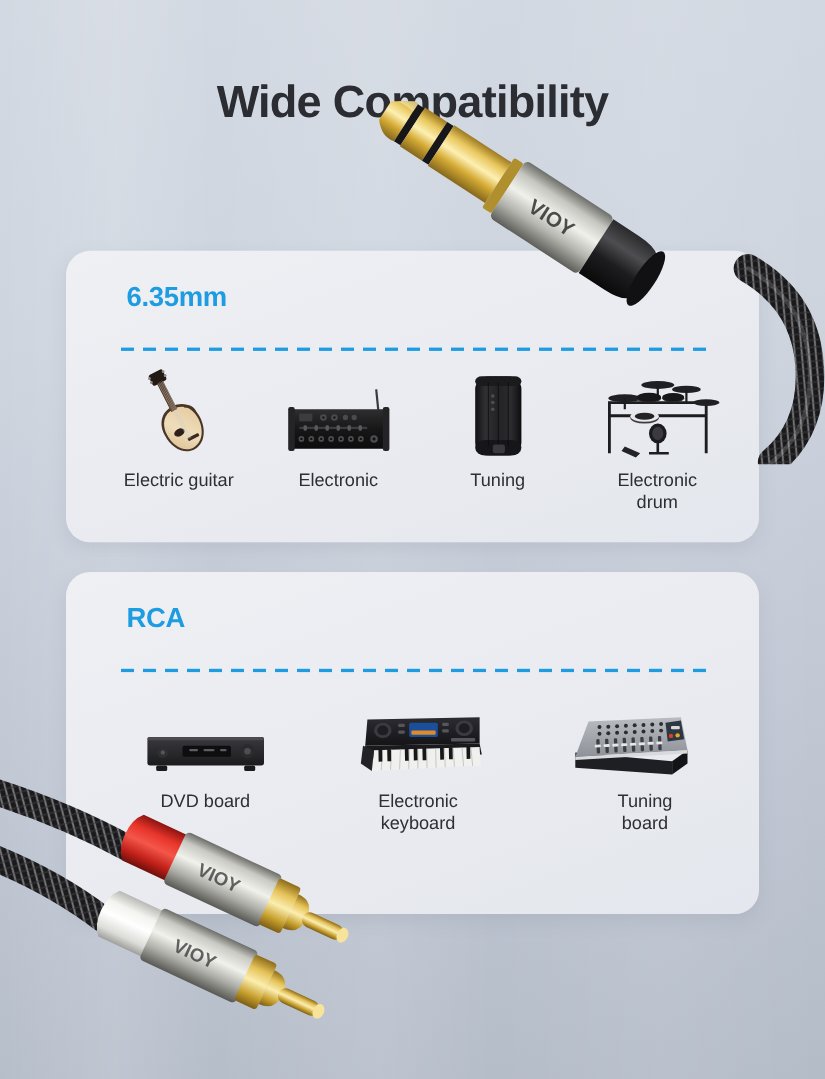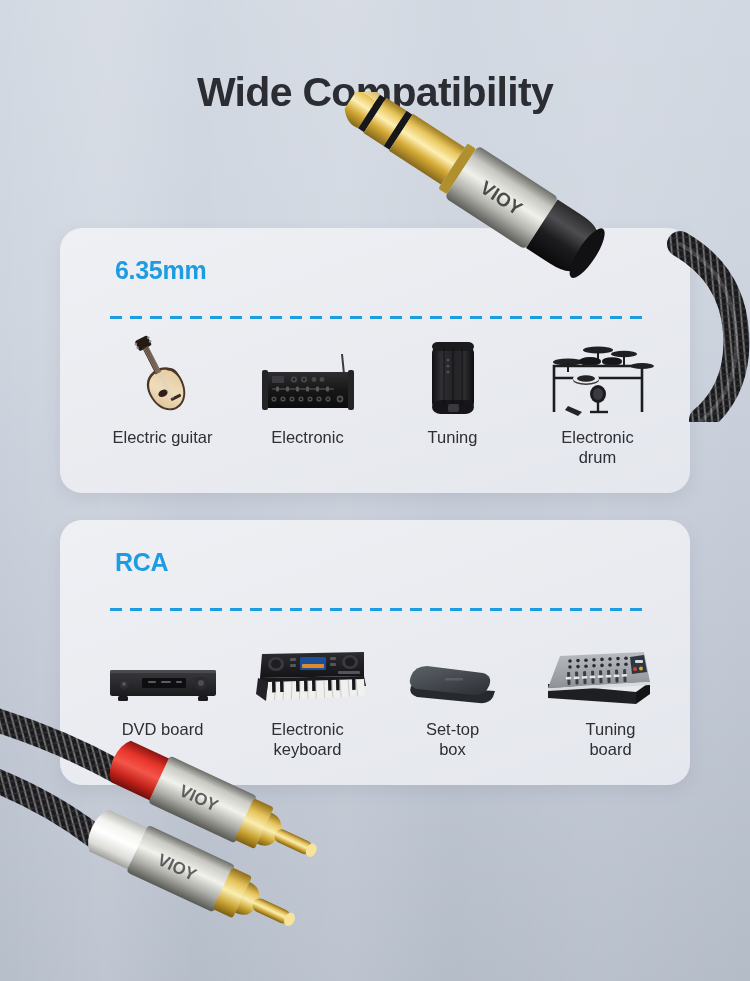--- a/index.html
+++ b/index.html
@@ -42,21 +42,21 @@
   
   .card {
     position: absolute;
     left: 60px;
     width: 630px;
     background: linear-gradient(160deg, #eef0f4 0%, #e9ebf0 55%, #e4e7ed 100%);
     border-radius: 22px;
     box-shadow: 0 6px 16px rgba(120,130,145,0.18);
   }
   #card-635 { top: 228px; height: 265px; }
-  #card-rca { top: 520px; height: 265px; }
+  #card-rca { top: 520px; height: 311px; }
 
   .card-label {
     position: absolute;
     left: 55px;
     top: 28px;
     font-size: 25px;
     font-weight: bold;
     color: #1e9ce2;
     letter-spacing: -0.3px;
   }
@@ -419,41 +419,20 @@
             <rect x="106" y="32.9" width="3.4" height="11" transform="rotate(-1.2 106 32.9)"></rect>
           </g>
 
           <path d="M12 32 L22 36 L20 55 L10 48 Z" fill="#232327"></path>
         </svg>
       </div>
       <div class="device-label" style="white-space: pre-line;">Electronic
 keyboard</div>
     </div>
 
-    <div class="device">
-      <div class="device-art">
-        <svg width="104" height="54" viewBox="0 0 104 54">
-          <defs>
-            <linearGradient id="stbTop" x1="0.1" y1="0" x2="0.9" y2="1">
-              <stop offset="0" stop-color="#5a5f66"></stop>
-                <stop offset="0.5" stop-color="#44484e"></stop>
-              <stop offset="1" stop-color="#2e3237"></stop>
-            </linearGradient>
-          </defs>
-
-          <path d="M10 30 q-3 8 6 11 l62 6 q10 1 14 -6 l2 -6 l-84 -5 z" fill="#26292e"></path>
-
-          <path d="M26 10 q-12 0 -16 10 q-4 10 6 13 l56 6 q12 1 16 -9 q4 -10 -6 -13 z" fill="url(#stbTop)"></path>
-
-          <rect x="44" y="22" width="18" height="2.5" rx="1.2" fill="#6b7078" opacity="0.55"></rect>
-        </svg>
-      </div>
-      <div class="device-label" style="white-space: pre-line;">Set-top
-box</div>
-    </div>
 
     <div class="device">
       <div class="device-art">
         <svg width="116" height="62" viewBox="0 0 116 62">
           <defs>
             <linearGradient id="mixTop" x1="0" y1="0" x2="0" y2="1">
               <stop offset="0" stop-color="#b9bcc1"></stop>
                 <stop offset="1" stop-color="#8e9298"></stop>
             </linearGradient>
           </defs>

